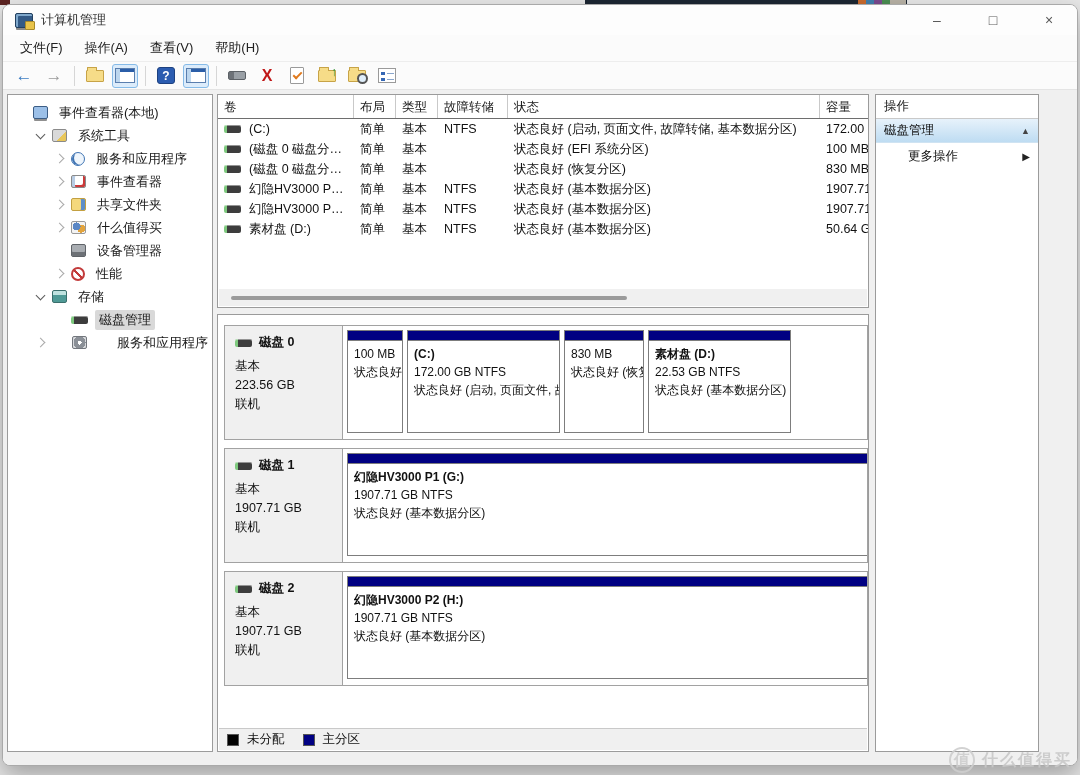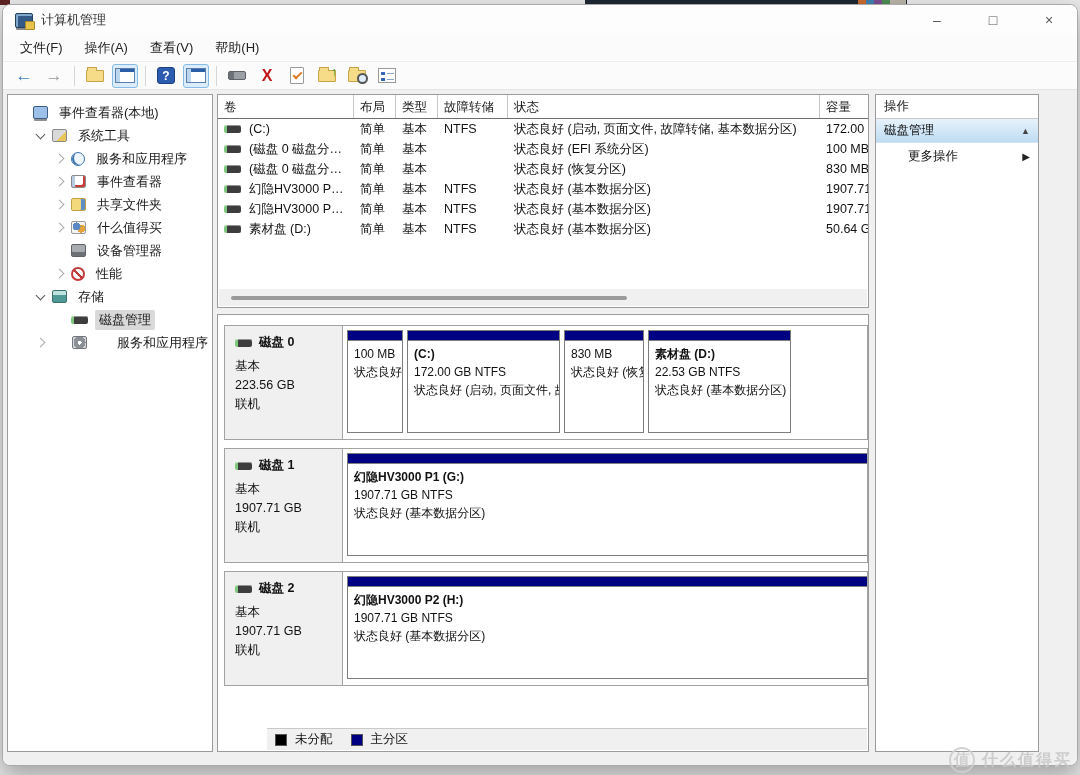--- a/index.html
+++ b/index.html
@@ -112,21 +112,21 @@
   .disk-label .dname { display:flex; align-items:center; gap:7px; font-size:12.5px; font-weight:bold; color:#111; margin-bottom:6px; }
   .disk-label .dline { font-size:12.5px; color:#111; line-height:19px; }
   .parts { position:relative; flex:1; background:#fff; }
   .part { position:absolute; top:4px; bottom:6px; border:1px solid #7d7d7d; background:#fff; overflow:hidden; }
   .part .pbar { height:10px; border-bottom:1px solid #7d7d7d; }
   .part .pbody { padding:4px 6px 0 6px; }
   .part .ptitle { font-size:12px; font-weight:bold; color:#111; line-height:18px; white-space:nowrap; }
   .part .pline { font-size:12px; color:#111; line-height:18px; white-space:nowrap; }
 
   .legend { position:absolute; left:1px; right:1px; bottom:1px; height:22px; background:#f0f0f0;
-    border-top:1px solid #c9c9c9; display:flex; align-items:center; gap:8px; padding-left:8px;margin-left:48px; }
+    border-top:1px solid #c9c9c9; display:flex; align-items:center; gap:8px; padding-left:8px; }
   .lg-sq { width:12px; height:12px; display:inline-block; border:1px solid #555; }
   .lg-label { font-size:12.5px; color:#111; margin-right:10px; }
 
   
   .act-pane { left:872px; top:4px; width:164px; height:658px; }
   .act-header { height:24px; display:flex; align-items:center; padding-left:8px; font-size:12.5px; color:#111;
     border-bottom:1px solid #c9c9c9; }
   .act-group { height:24px; display:flex; align-items:center; padding:0 8px; font-size:12.5px; color:#111;
     background:linear-gradient(#e7f2fb,#bedcf2); border-bottom:1px solid #cfe3f2; }
   .act-group .tri { margin-left:auto; font-size:9px; color:#444; }

